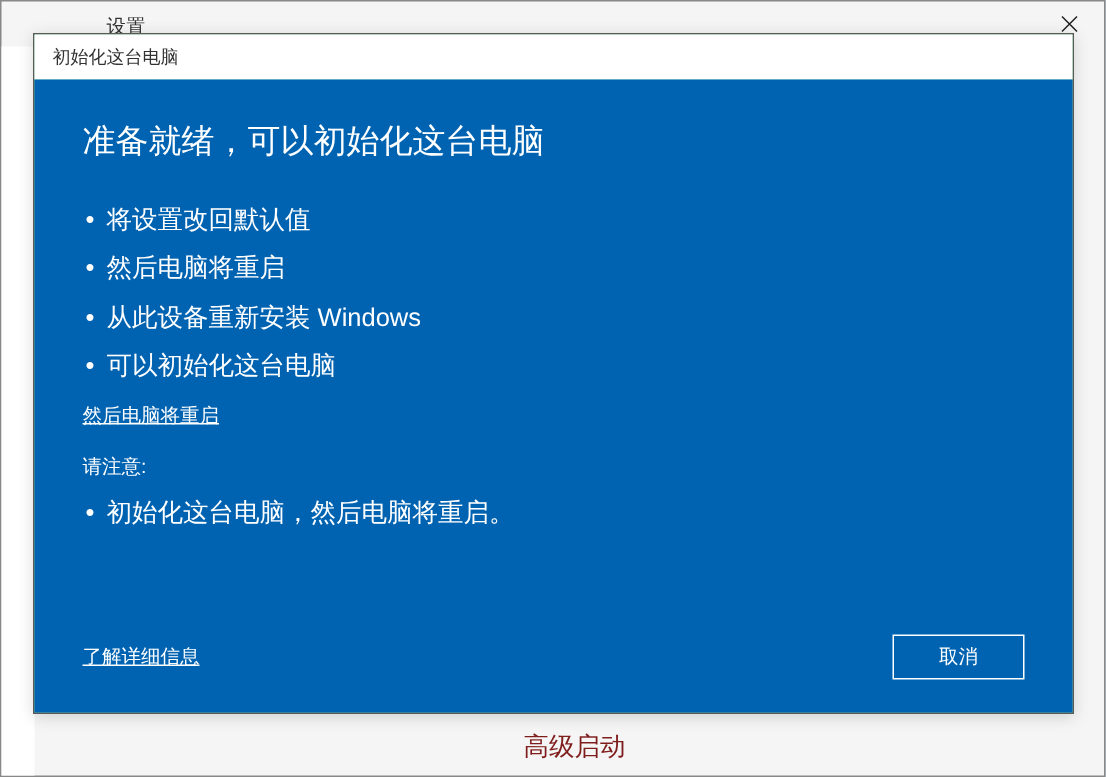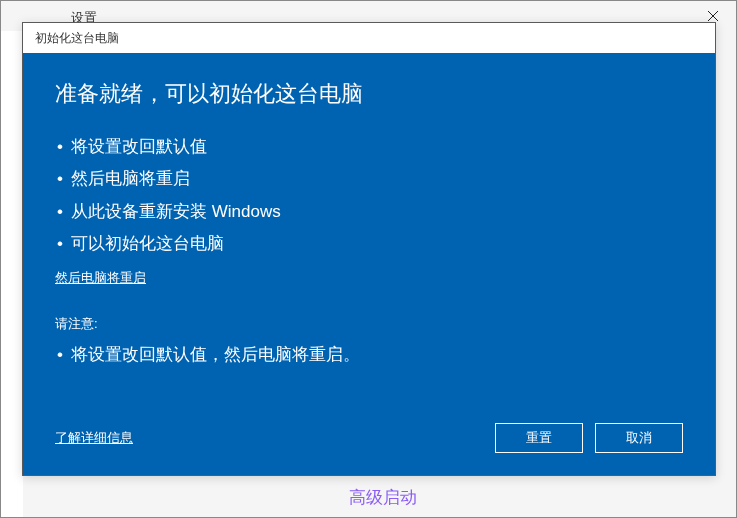--- a/index.html
+++ b/index.html
@@ -31,21 +31,21 @@
       bottom: 0;
       width: 22px;
       background: #fff;
       border-right: 0;
     }
     .bg-section-label {
       position: absolute;
       left: 348px;
       bottom: 8px;
       font-size: 17px;
-      color: #8b5cf6;
+      color: #7f1d1d;
     }
     .bg-close {
       position: absolute;
       top: 0;
       right: 0;
       width: 46px;
       height: 30px;
       display: flex;
       align-items: center;
       justify-content: center;
@@ -103,21 +103,21 @@
       top: 0;
     }
     .link {
       color: #fff;
       text-decoration: underline;
       font-size: 13px;
       cursor: pointer;
       display: inline-block;
     }
     .note-section {
-      margin-top: 28px;
+      margin-top: 16px;
     }
     .footer {
       position: absolute;
       left: 32px;
       right: 32px;
       bottom: 22px;
       display: flex;
       align-items: center;
       justify-content: space-between;
     }
@@ -165,25 +165,24 @@
       <li>将设置改回默认值</li>
       <li>然后电脑将重启</li>
       <li>从此设备重新安装 Windows</li>
       <li>可以初始化这台电脑</li>
     </ul>
     <a class="link">然后电脑将重启</a>
 
     <div class="note-section">
       <div class="subheading">请注意:</div>
       <ul class="bullet-list">
-        <li>将设置改回默认值，然后电脑将重启。</li>
+        <li>初始化这台电脑，然后电脑将重启。</li>
       </ul>
     </div>
 
     <div class="footer">
       <a class="link">了解详细信息</a>
       <div class="btn-group">
-        <button class="btn">重置</button>
         <button class="btn">取消</button>
       </div>
     </div>
   </div>
 </div>
 
 </body></html>

